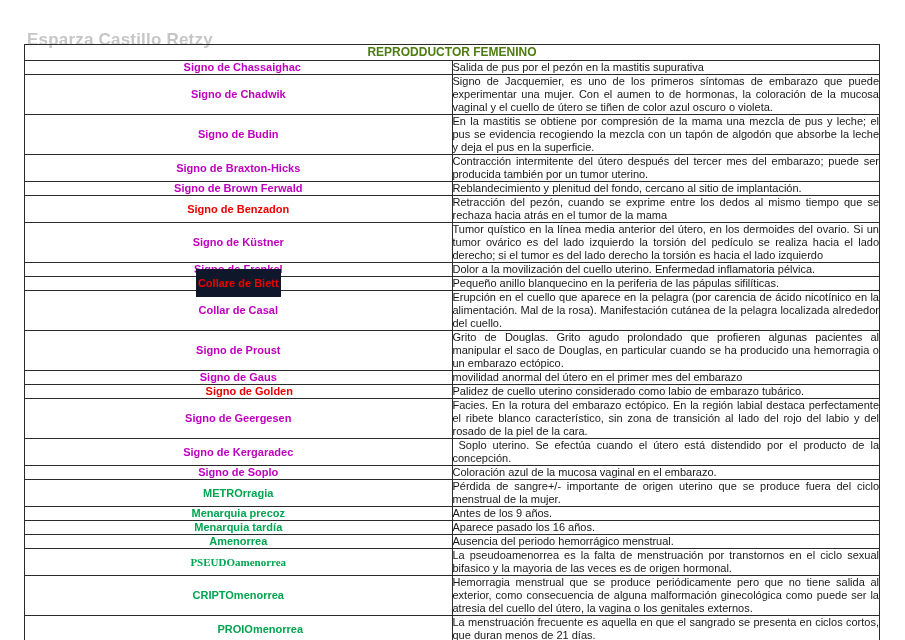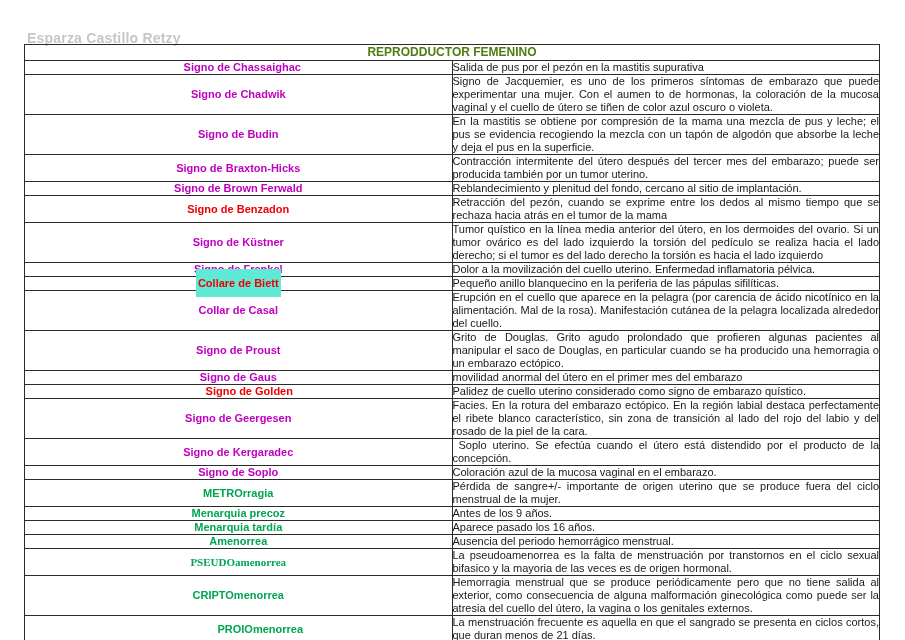--- a/index.html
+++ b/index.html
@@ -7,21 +7,21 @@
     width: 905px; height: 640px;
     background: #ffffff;
     font-family: "Liberation Sans", sans-serif;
     overflow: hidden;
   }
   .page { position: relative; width: 905px; height: 640px; background: #fff; }
 
   .watermark {
     position: absolute;
     left: 27px; top: 30px;
-    font-size: 14px;
+    font-size: 17px;
     font-weight: bold;
     color: #c6c6c6;
     letter-spacing: 0.2px;
   }
 
   table.med-table {
     position: absolute;
     left: 24px; top: 44px;
     width: 856px;
     border-collapse: collapse;
@@ -46,21 +46,21 @@
     text-align: center;
     font-weight: bold;
     padding: 1px 2px;
   }
   td.def-cell {
     text-align: justify;
     padding: 0 3px 0 4px;
     white-space: pre-wrap;
   }
   .term-label { display: inline; }
-  .term-label.hl { background: #5eead4; padding: 8px 2px; }
+  .term-label.hl { background: #0f172a; padding: 8px 2px; }
 </style>
 </head>
 <body>
 
 <div class="page">
 
   <div class="watermark">Esparza Castillo Retzy</div>
 
   <table class="med-table">
     <thead>
@@ -150,21 +150,21 @@
       <td class="term-cell">
         <span class="term-label" style="color: rgb(191, 0, 191);">Signo de Gaus</span>
       </td>
       <td class="def-cell">movilidad anormal del útero en el primer mes del embarazo</td>
     </tr>
 
     <tr>
       <td class="term-cell">
         <span class="term-label" style="color: rgb(238, 0, 0); margin-left: 22px;">Signo de Golden</span>
       </td>
-      <td class="def-cell">Palidez de cuello uterino considerado como signo de embarazo quístico.</td>
+      <td class="def-cell">Palidez de cuello uterino considerado como labio de embarazo tubárico.</td>
     </tr>
 
     <tr>
       <td class="term-cell">
         <span class="term-label" style="color: rgb(191, 0, 191); margin-top: 44px;">Signo de Geergesen</span>
       </td>
       <td class="def-cell">Facies. En la rotura del embarazo ectópico. En la región labial destaca perfectamente el ribete blanco característico, sin zona de transición al lado del rojo del labio y del rosado de la piel de la cara.</td>
     </tr>
 
     <tr>

